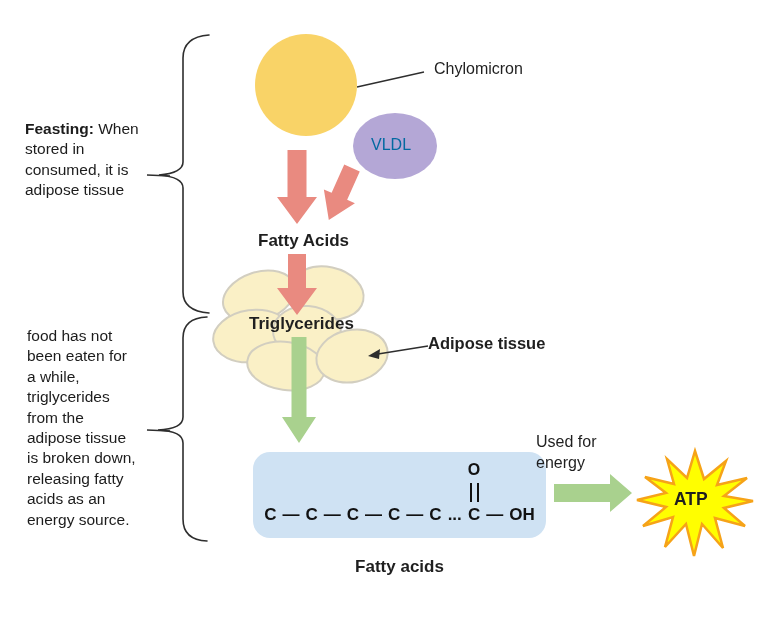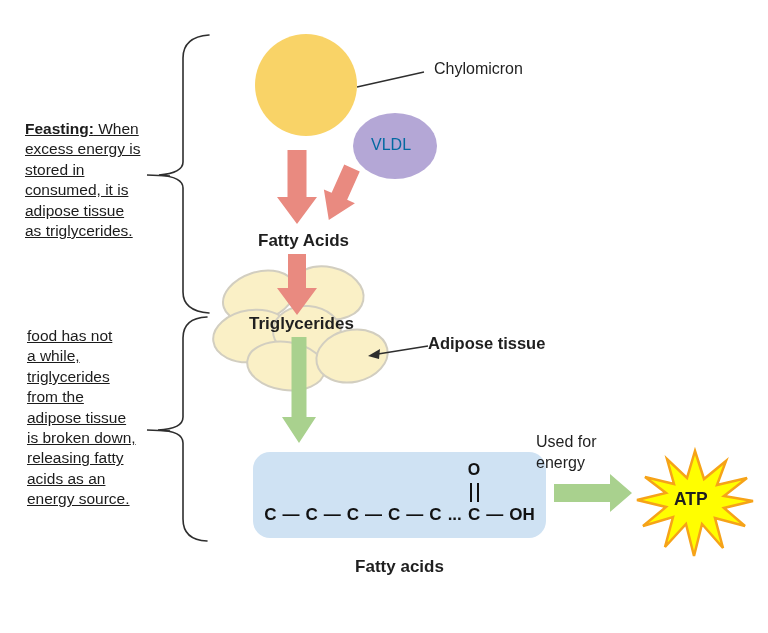--- a/index.html
+++ b/index.html
@@ -8,21 +8,21 @@
     width: 768px;
     height: 633px;
     background: #ffffff;
     font-family: "Liberation Sans", sans-serif;
     color: #1f1f1f;
     overflow: hidden;
   }
   .stage svg.base { position: absolute; left: 0; top: 0; }
   .lbl { position: absolute; white-space: nowrap; }
   .side-note { position: absolute; width: 160px; font-size: 15.5px; line-height: 20.4px; color: #1c1c1c; }
-  .side-note .tline { white-space: nowrap; text-decoration: underline; }
+  .side-note .tline { white-space: nowrap; }
   .side-note strong { font-weight: 700; }
   .b17 { font-weight: 700; font-size: 17px; }
   .r16 { font-weight: 400; font-size: 16px; }
   .formula-wrap {
     position: absolute; left: 253px; top: 452px; width: 293px; height: 86px;
     display: flex; align-items: flex-end; justify-content: center;
     padding-bottom: 13px; box-sizing: border-box;
   }
   .formula-row { display: flex; align-items: flex-end; gap: 6px; font-weight: 700; font-size: 17px; color: #111; }
   .formula-row .piece { line-height: 20px; }
@@ -72,29 +72,28 @@
 
     <rect x="253" y="452" width="293" height="86" rx="17" fill="#CFE2F3"></rect>
 
     <path d="M554,484 L610,484 L610,474 L632,493 L610,512 L610,502 L554,502 Z" fill="#A9D18E"></path>
 
     <polygon points="695,451 704,479 726,461 717,485 747,478 724,496 753,501 724,508 745,526 715,518 723,548 702,524 694,556 686,524 665,547 673,517 643,526 666,507 637,500 666,493 645,477 674,484 667,459 687,478" stroke-width="2.5" stroke-linejoin="miter" fill="#FFFE00" stroke="#F6A318"></polygon>
   </svg>
 
   <div class="side-note" style="left:25px; top:119px;">
     <div class="tline"><strong>Feasting:</strong><span> When</span></div>
-    <div class="tline">excess energy is</div>
     <div class="tline">stored in</div>
     <div class="tline">consumed, it is</div>
     <div class="tline">adipose tissue</div>
-    <div class="tline">as triglycerides.</div>
   </div>
 
   <div class="side-note" style="left:27px; top:326px;">
     <div class="tline">food has not</div>
+    <div class="tline">been eaten for</div>
     <div class="tline">a while,</div>
     <div class="tline">triglycerides</div>
     <div class="tline">from the</div>
     <div class="tline">adipose tissue</div>
     <div class="tline">is broken down,</div>
     <div class="tline">releasing fatty</div>
     <div class="tline">acids as an</div>
     <div class="tline">energy source.</div>
   </div>
 

